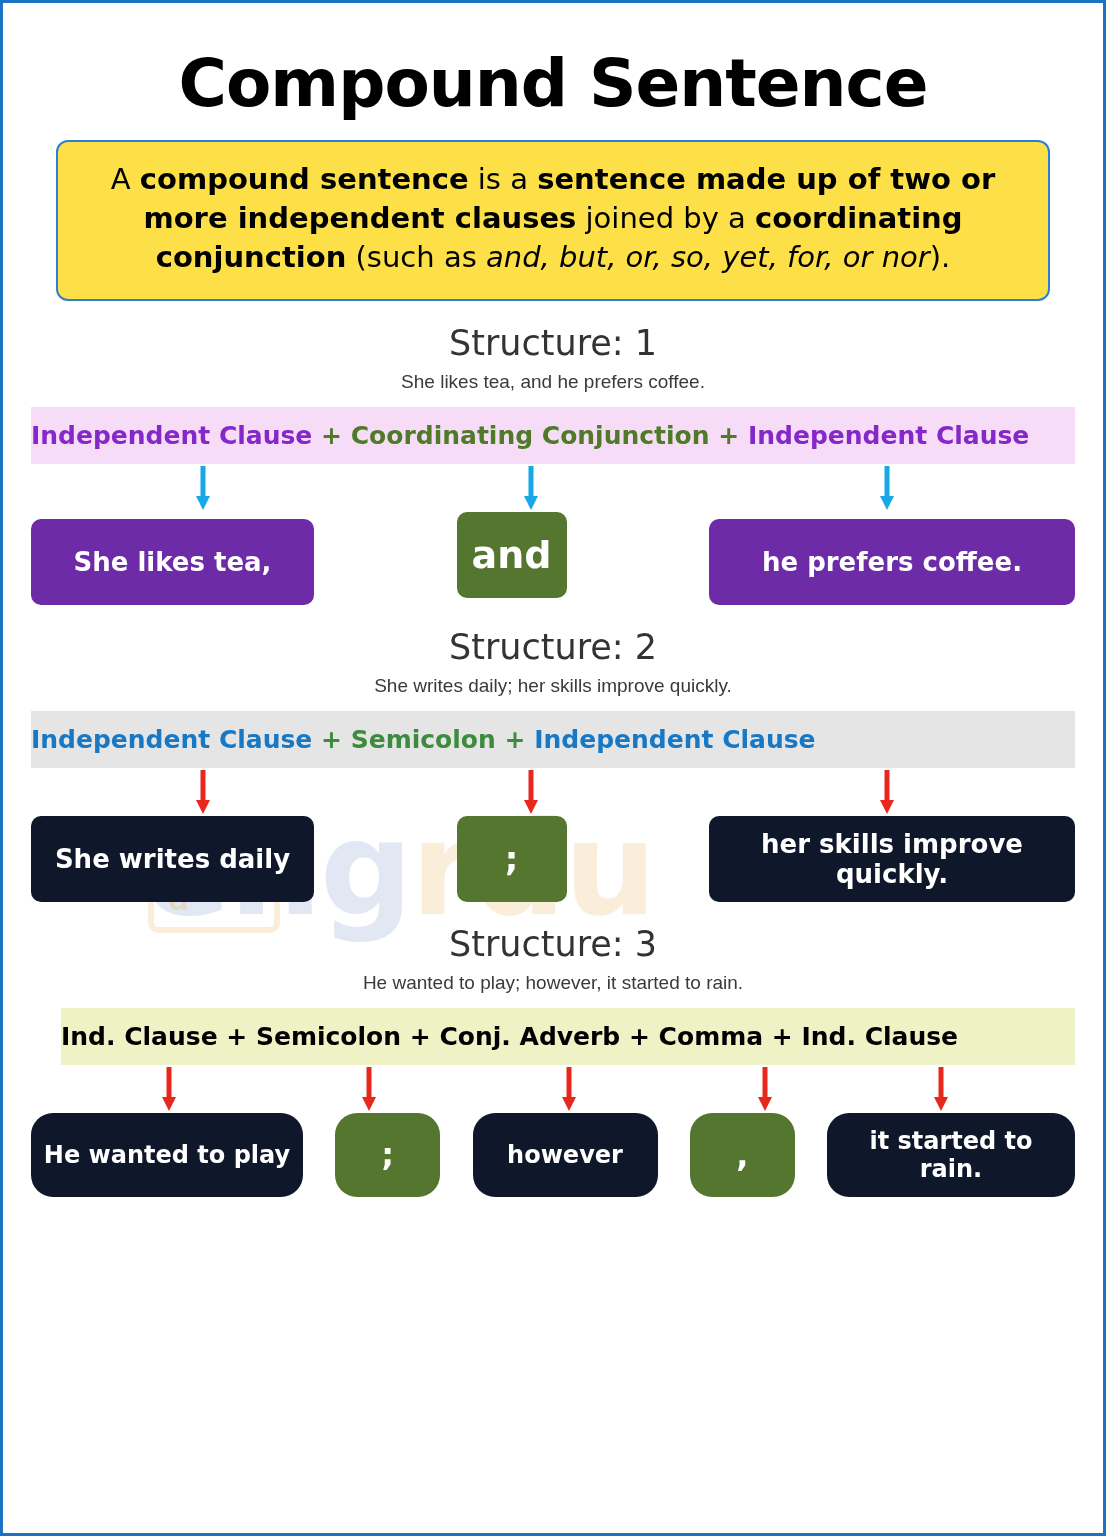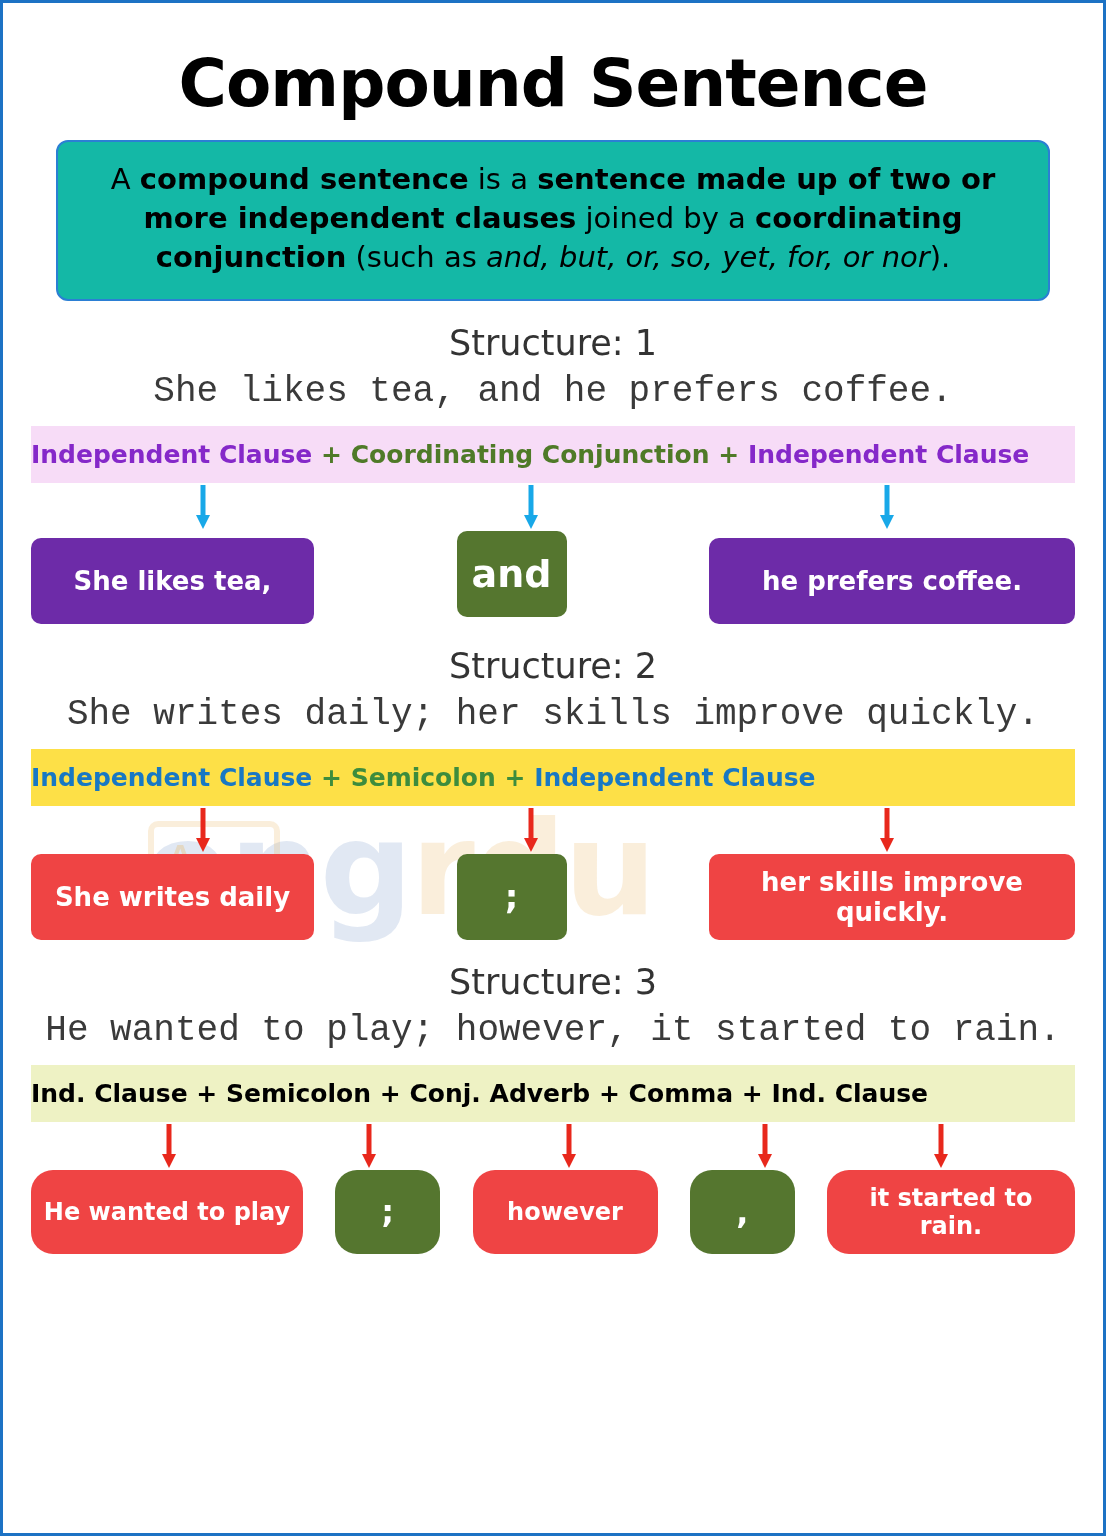--- a/index.html
+++ b/index.html
@@ -61,21 +61,21 @@
     text-align: center;
     font-size: 66px;
     font-weight: bold;
     margin: 42px 0 18px 0;
     color: #000000;
     font-family: "DejaVu Sans", sans-serif;
     letter-spacing: -1px;
   }
   .definition {
     margin: 0 25px;
-    background: #14b8a6;
+    background: #fde047;
     border: 2px solid #2b7fd4;
     border-radius: 12px;
     padding: 18px 26px 22px 26px;
     text-align: center;
     font-size: 29px;
     line-height: 1.35;
     color: #000;
     font-family: "DejaVu Sans", sans-serif;
   }
   .definition b { font-weight: bold; }
@@ -83,34 +83,34 @@
   .struct-title {
     text-align: center;
     font-size: 35px;
     font-weight: normal;
     color: #333333;
     margin: 22px 0 8px 0;
     font-family: "DejaVu Sans", sans-serif;
   }
   .example {
     text-align: center;
-    font-size: 36px;
+    font-size: 19px;
     color: #3a3a3a;
     margin-bottom: 14px;
-    font-family: Liberation Mono, monospace;
+    font-family: Liberation Sans, sans-serif;
   }
   .formula {
     font-size: 25px;
     font-weight: bold;
     padding: 14px 0;
     font-family: "DejaVu Sans", sans-serif;
   }
   .formula.f1 { background: #f7dcf7; }
-  .formula.f2 { background: #fde047; }
-  .formula.f3 { background: #eef2c4; color: #000; }
+  .formula.f2 { background: #e5e5e5; }
+  .formula.f3 { background: #eef2c4; color: #000; margin-left: 30px; }
   .c-purple { color: #8528c9; }
   .c-green  { color: #4f7a28; }
   .c-blue   { color: #1878c4; }
   .c-gplus  { color: #3d8c3d; }
 
   .arrow-row {
     position: relative;
     height: 48px;
   }
   .arrow {
@@ -133,21 +133,21 @@
     align-items: center;
     justify-content: center;
     text-align: center;
     font-size: 26px;
     padding: 14px 10px;
     box-sizing: border-box;
     font-family: "DejaVu Sans", sans-serif;
   }
   .purple { background: #6d2ba8; margin-top: 7px; }
   .olive  { background: #55762f; }
-  .blue   { background: #ef4444; }
+  .blue   { background: #0f172a; }
 
   .row1 .box.left  { width: 283px; height: 86px; }
   .row1 .box.mid   { width: 110px; height: 86px; font-size: 38px; }
   .row1 .box.right { width: 366px; height: 86px; }
 
   .row2 .box.left  { width: 283px; height: 86px; }
   .row2 .box.mid   { width: 110px; height: 86px; font-size: 34px; }
   .row2 .box.right { width: 366px; height: 86px; }
 
   .row3 .box { height: 84px; font-size: 24px; border-radius: 22px; }

